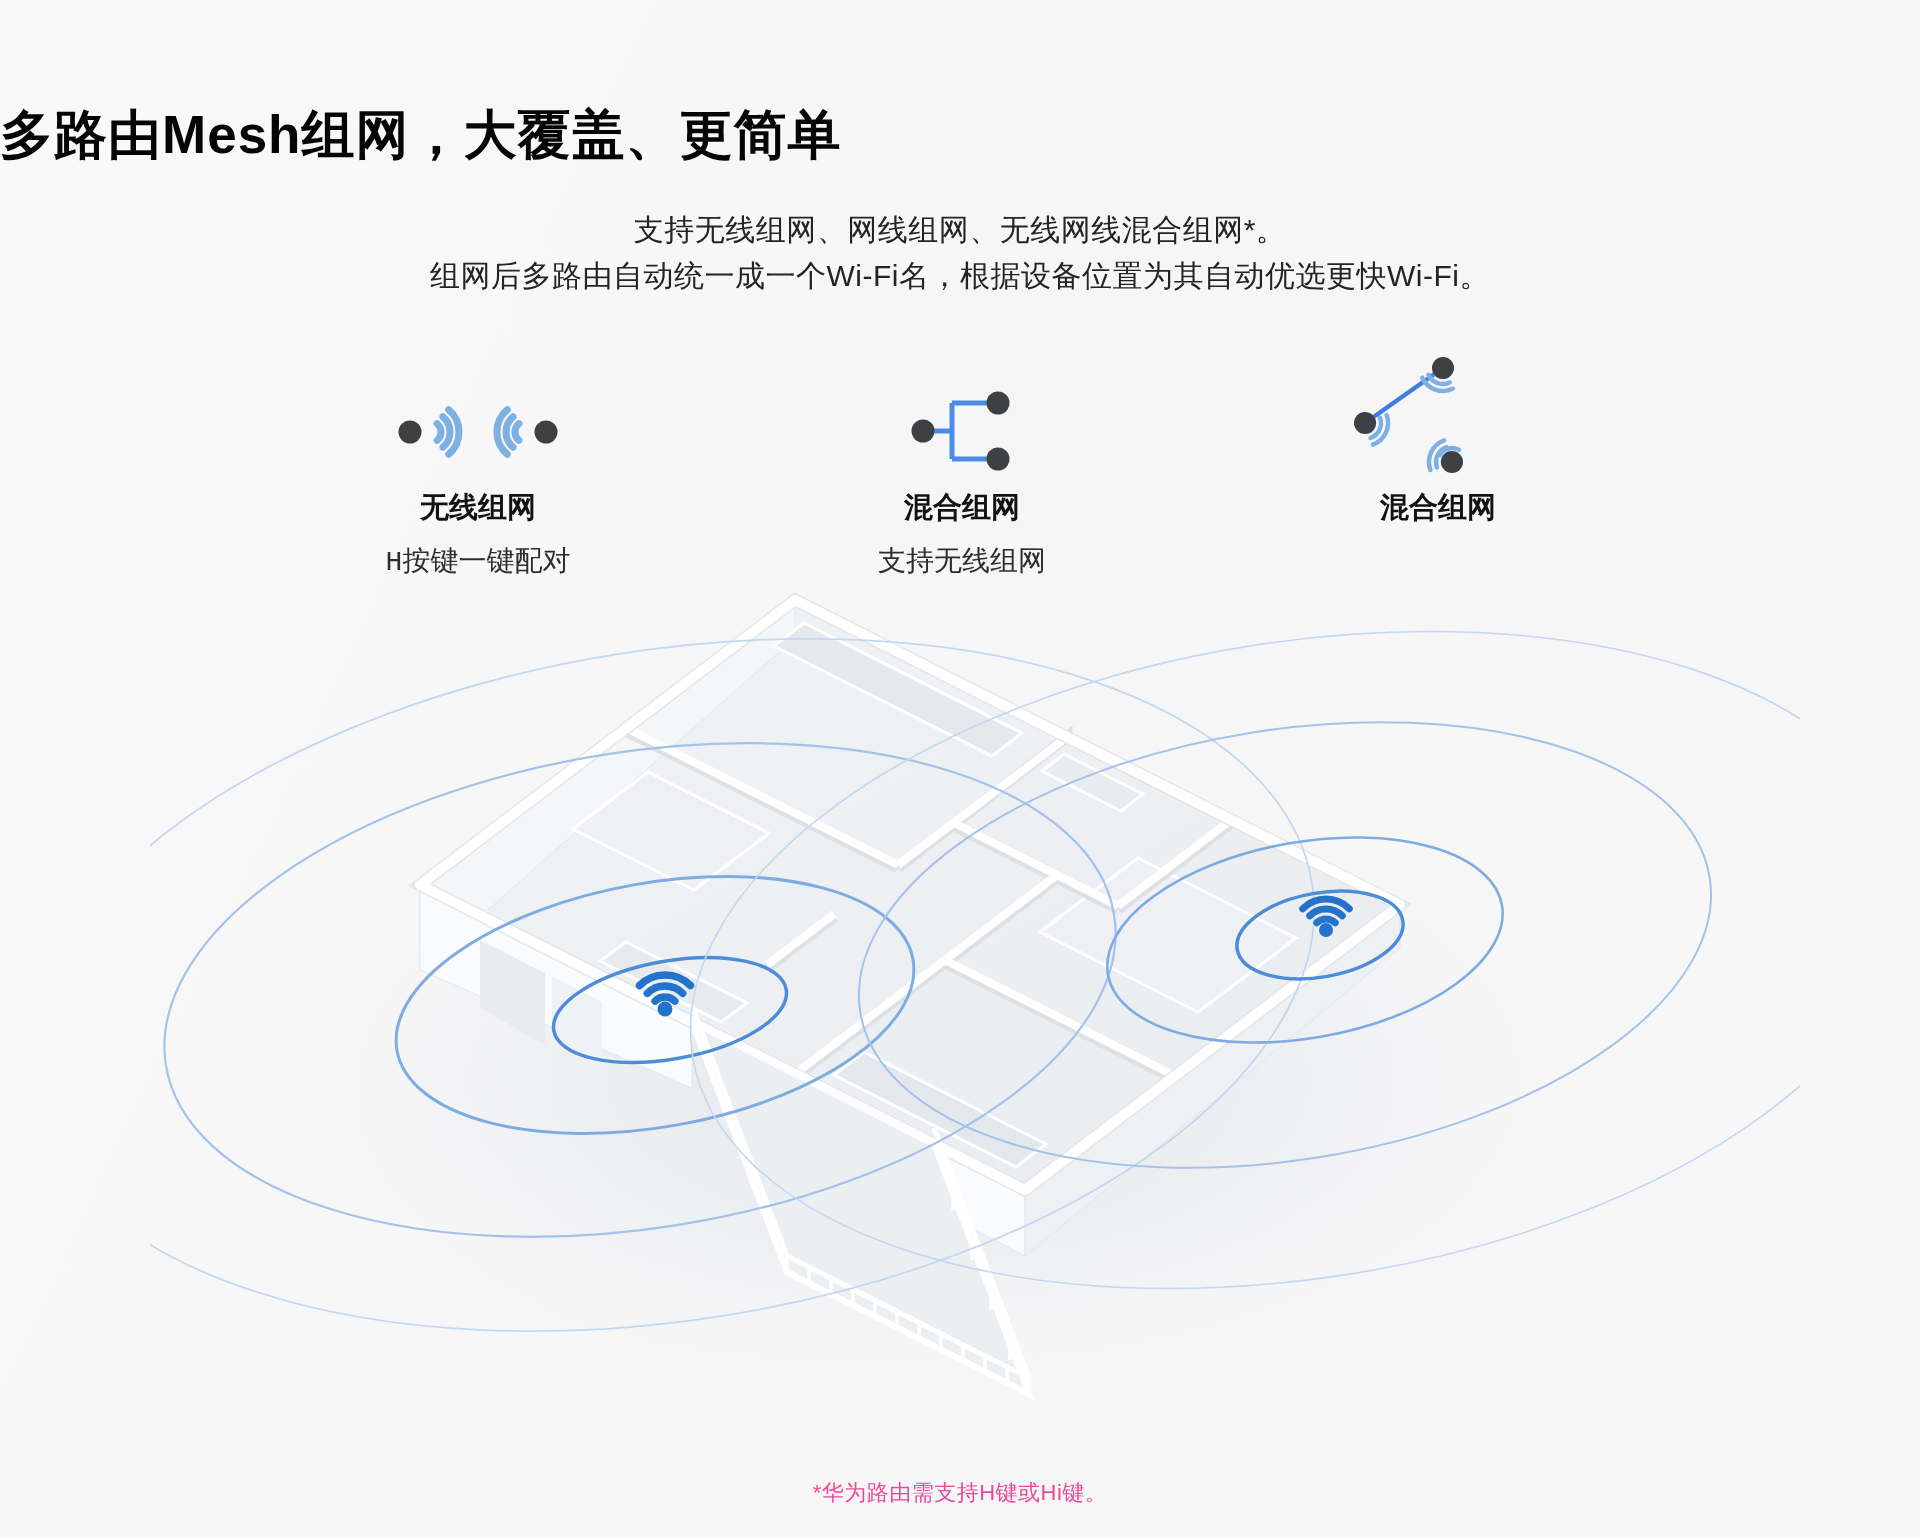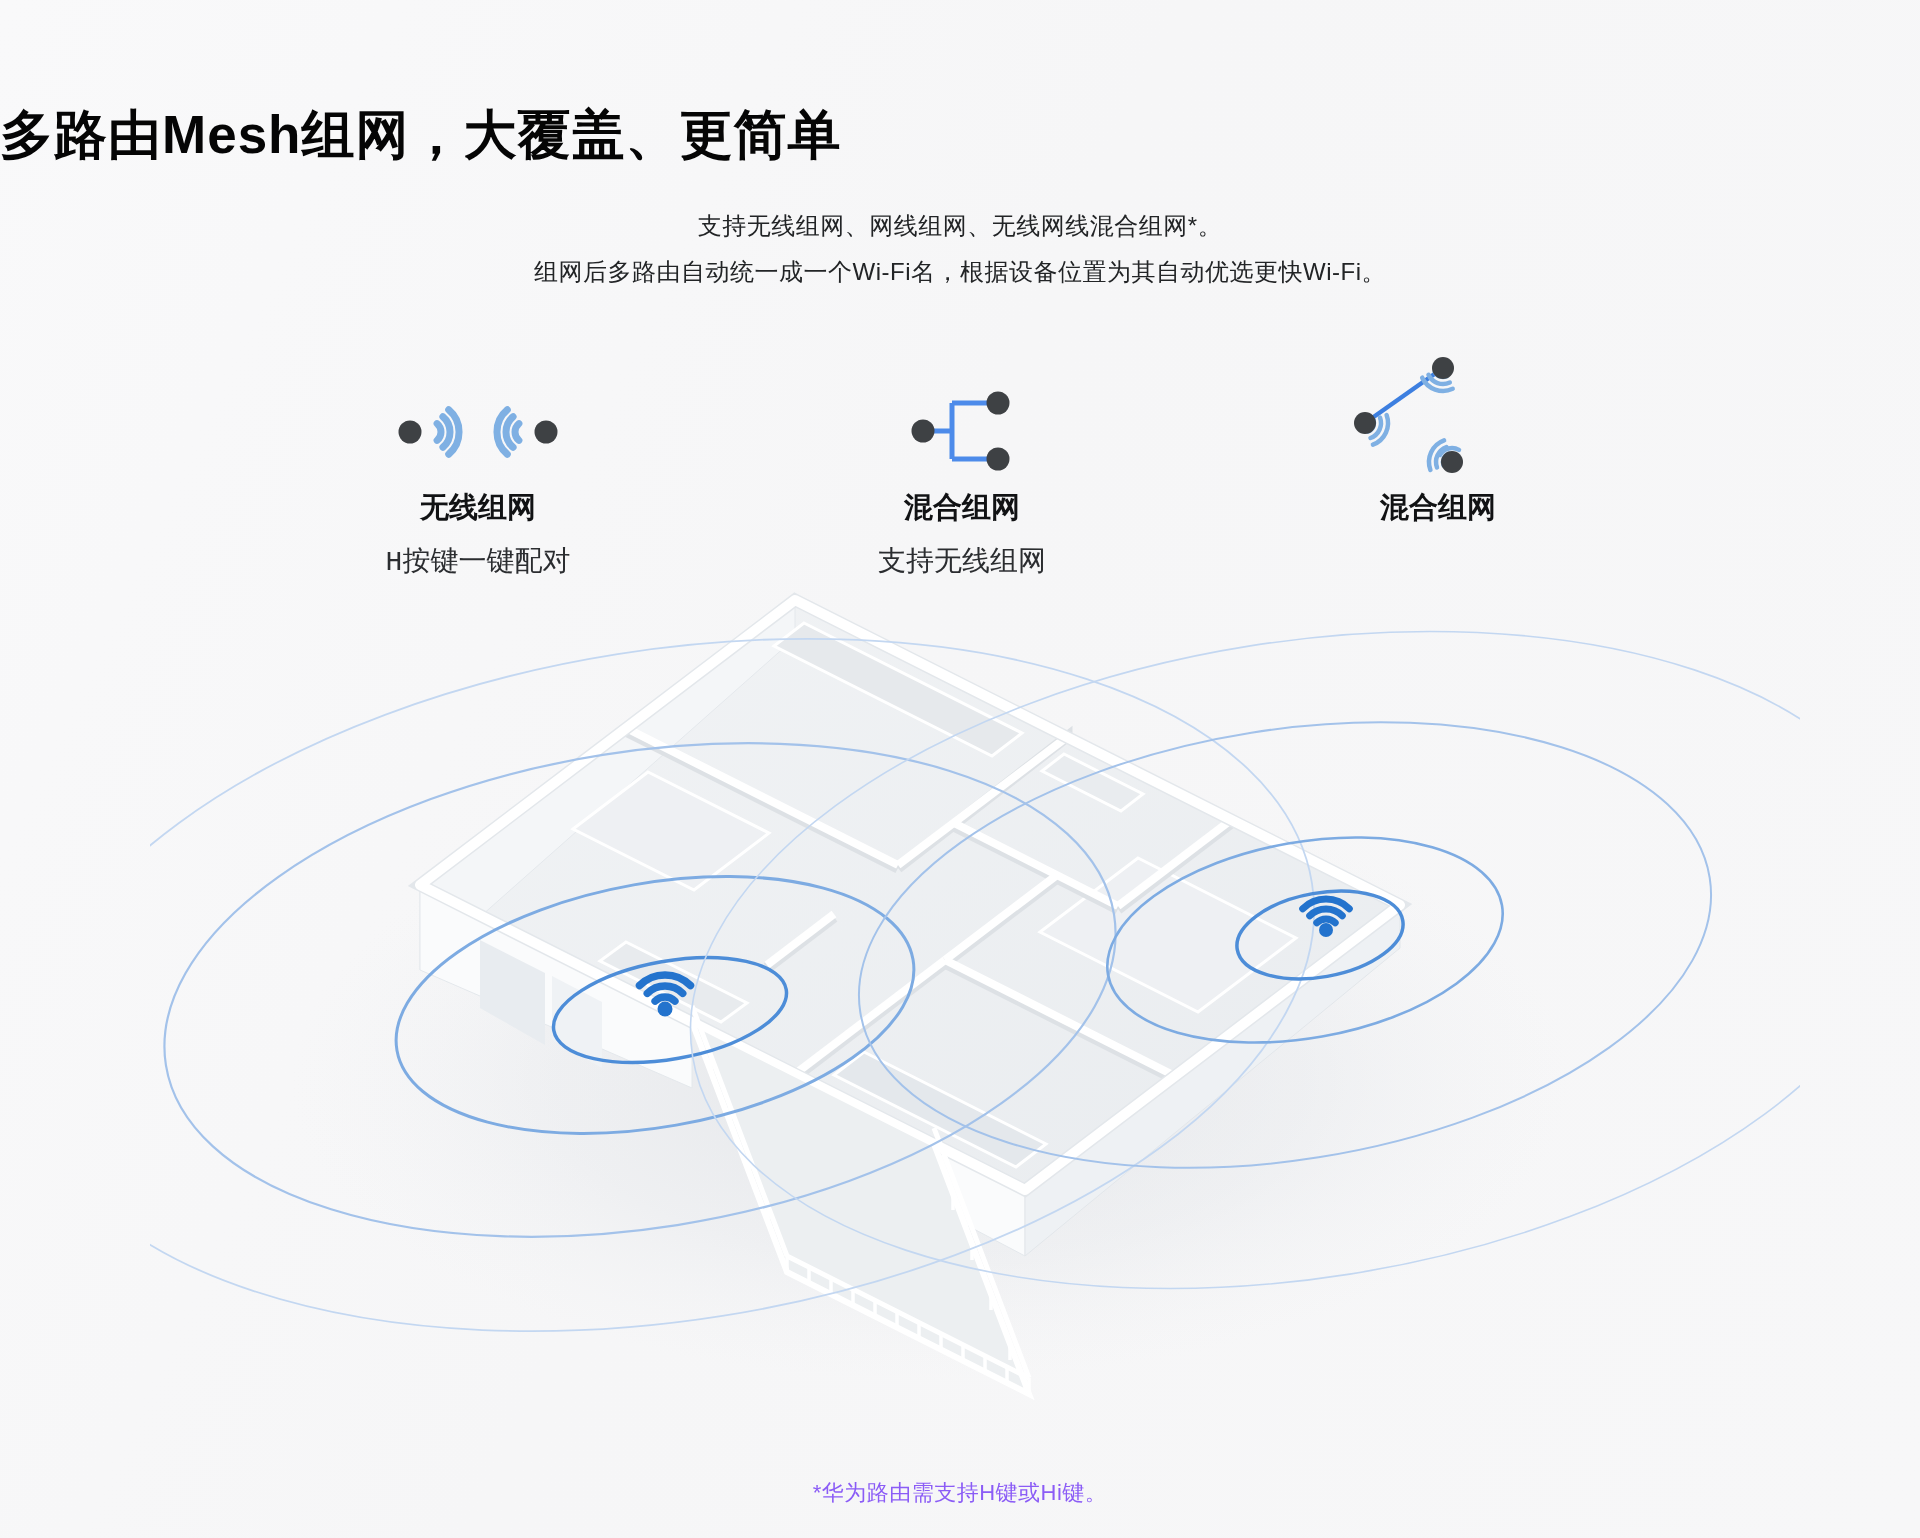--- a/index.html
+++ b/index.html
@@ -8,35 +8,35 @@
     background:linear-gradient(115deg,#f9f9fa 0%,#f6f6f7 45%,#f7f7f8 100%);
     font-family:"Liberation Sans",sans-serif;
     -webkit-font-smoothing:antialiased;
   }
   .hero-title{
     position:absolute;top:100px;left:0;width:1920px;text-align:left;
     font-size:53px;font-weight:700;color:#050505;letter-spacing:1px;
   }
   .hero-sub{
     position:absolute;left:0;width:1920px;text-align:center;
-    font-size:24px;font-weight:400;color:#222426;letter-spacing:.5px;
+    font-size:30px;font-weight:400;color:#222426;letter-spacing:.5px;
   }
   .hero-sub.line1{top:210px;}
   .hero-sub.line2{top:256px;}
   .feature{position:absolute;top:340px;width:400px;text-align:center;font-family:Liberation Mono, monospace;}
   .feature .icon-box{height:150px;}
   .feature .f-title{font-size:29px;font-weight:700;color:#111214;margin-top:-2px;}
   .feature .f-desc{font-size:28px;font-weight:400;color:#2b2d30;margin-top:14px;}
   #feature-wireless{left:278px;}
   #feature-wired{left:762px;}
   #feature-hybrid{left:1238px;}
   .house-wrap{position:absolute;left:150px;top:540px;width:1650px;height:940px;}
   .footnote{
     position:absolute;top:1478px;left:0;width:1920px;text-align:center;
-    font-size:22px;color:#8b5cf6;letter-spacing:.5px;
+    font-size:22px;color:#ec4899;letter-spacing:.5px;
   }
 </style>
 </head>
 <body>
 
 <div class="hero-title">多路由Mesh组网，大覆盖、更简单</div>
 <div class="hero-sub line1">支持无线组网、网线组网、无线网线混合组网*。</div>
 <div class="hero-sub line2">组网后多路由自动统一成一个Wi-Fi名，根据设备位置为其自动优选更快Wi-Fi。</div>
 
 <div class="feature" id="feature-wireless">

